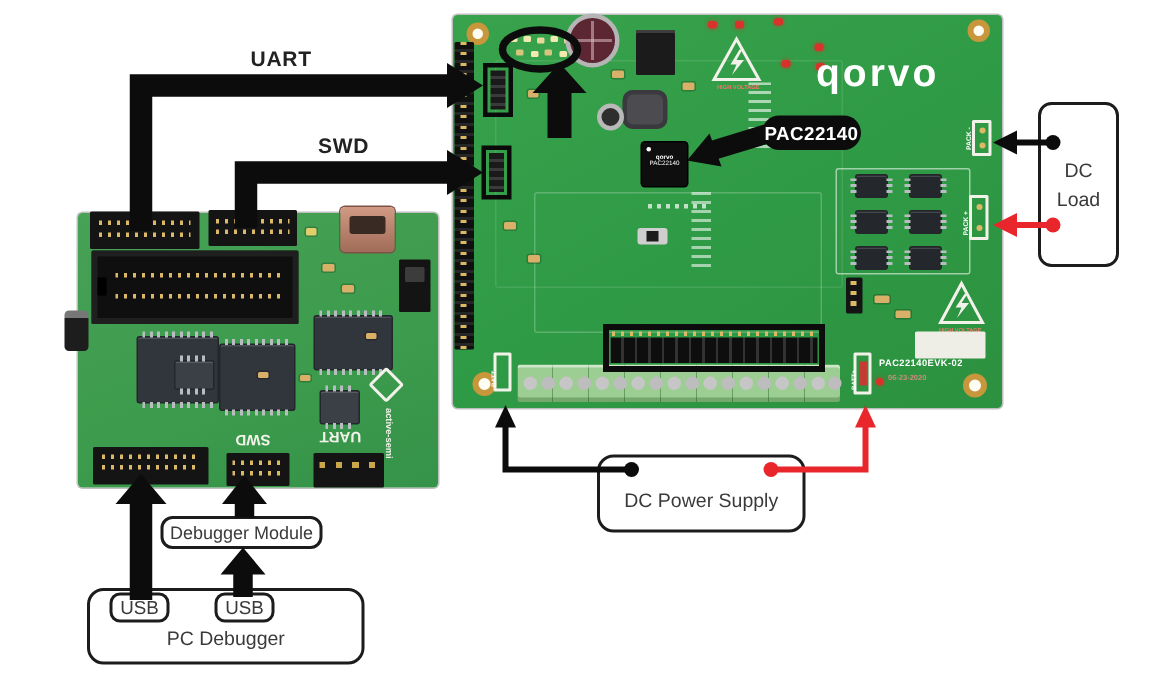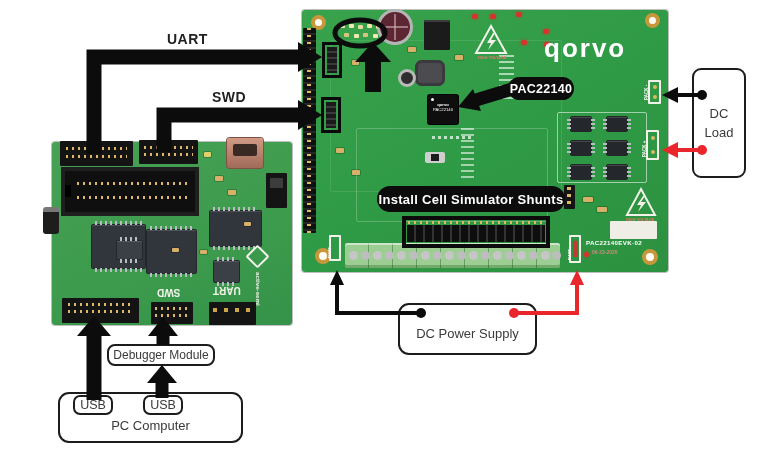--- a/index.html
+++ b/index.html
@@ -280,36 +280,35 @@
     <g>
       <path d="M163 345 V334" stroke="#0c0c0c" stroke-width="13"></path>
       <polygon points="148,336 178,336 163,317" fill="#0c0c0c"></polygon>
     </g>
   </svg>
 
   <div class="conlabel" style="left:167px;top:31px;">UART</div>
   <div class="conlabel" style="left:212px;top:89px;">SWD</div>
 
   <div class="pill" style="left:508px;top:77px;width:66px;height:23px;font-size:12.5px;">PAC22140</div>
-  <div class="pill" style="left:377px;top:186px;width:188px;height:26px;font-size:13px;">Install Cell Simulator Shunts</div>
 
   <div class="wbox" style="left:692px;top:68px;width:54px;height:110px;">
     <span style="width:32px;line-height:1.5;text-align:center;">DC Load</span>
   </div>
 
   <div class="wbox" style="left:107px;top:344px;width:108px;height:22px;border-radius:8px;font-size:12px;">
     <span>Debugger Module</span>
   </div>
 
   <div class="wbox" style="left:398px;top:303px;width:139px;height:52px;border-radius:11px;align-items:flex-end;padding-bottom:12px;">
     <span>DC Power Supply</span>
   </div>
 
   <div class="wbox" style="left:58px;top:392px;width:185px;height:51px;border-radius:11px;align-items:flex-end;padding-bottom:8px;border-width:2.5px;">
-    <span>PC Computer</span>
+    <span>PC Debugger</span>
   </div>
 
   <div class="wbox" style="left:73px;top:395px;width:40px;height:20px;border-radius:7px;font-size:12.5px;z-index:4;">
     <span>USB</span>
   </div>
   <div class="wbox" style="left:143px;top:395px;width:40px;height:20px;border-radius:7px;font-size:12.5px;z-index:4;">
     <span>USB</span>
   </div>
 
 </div>

